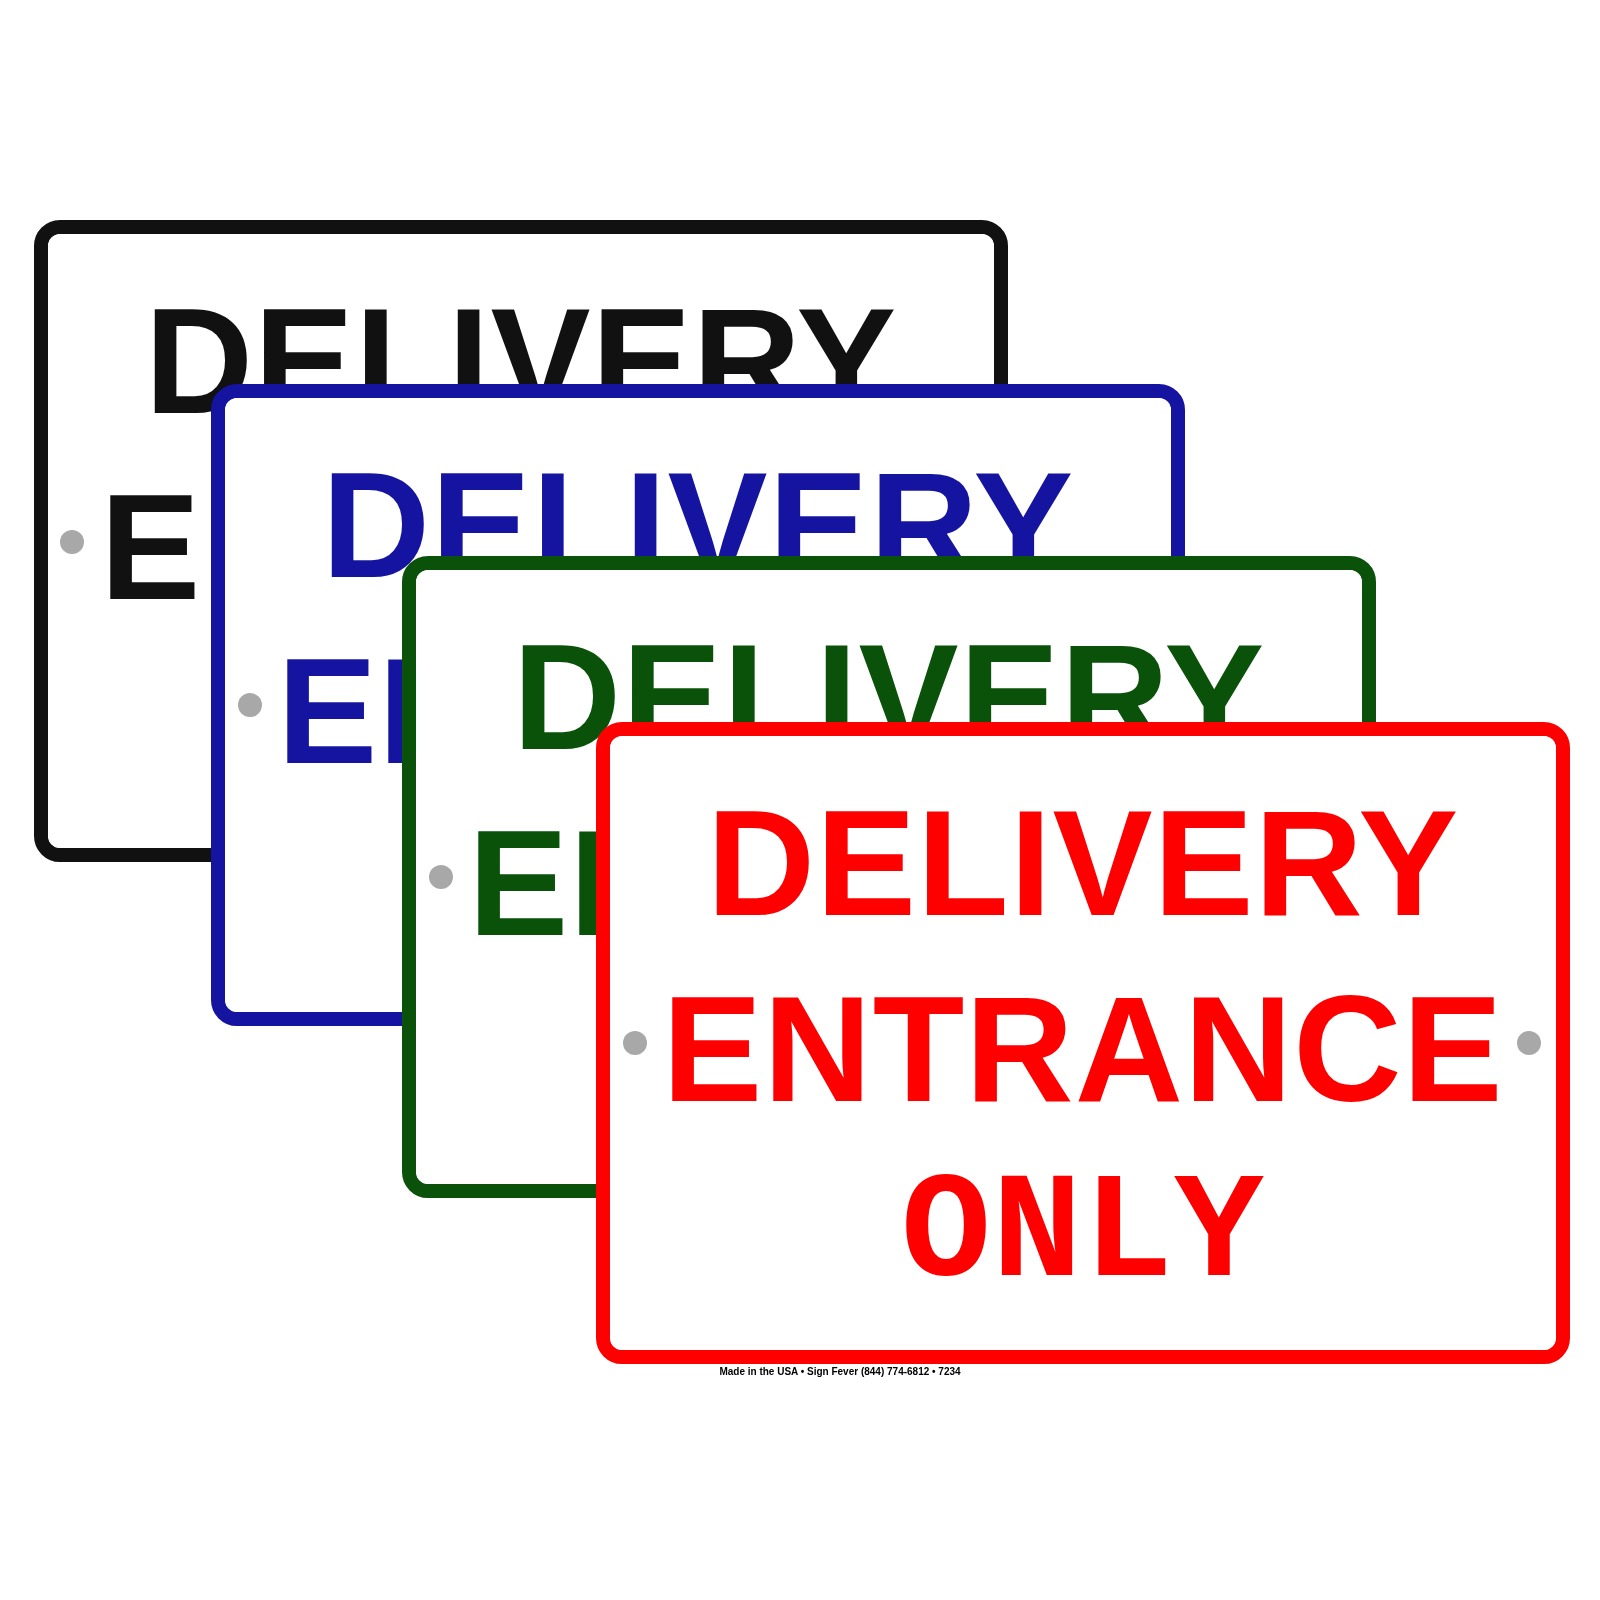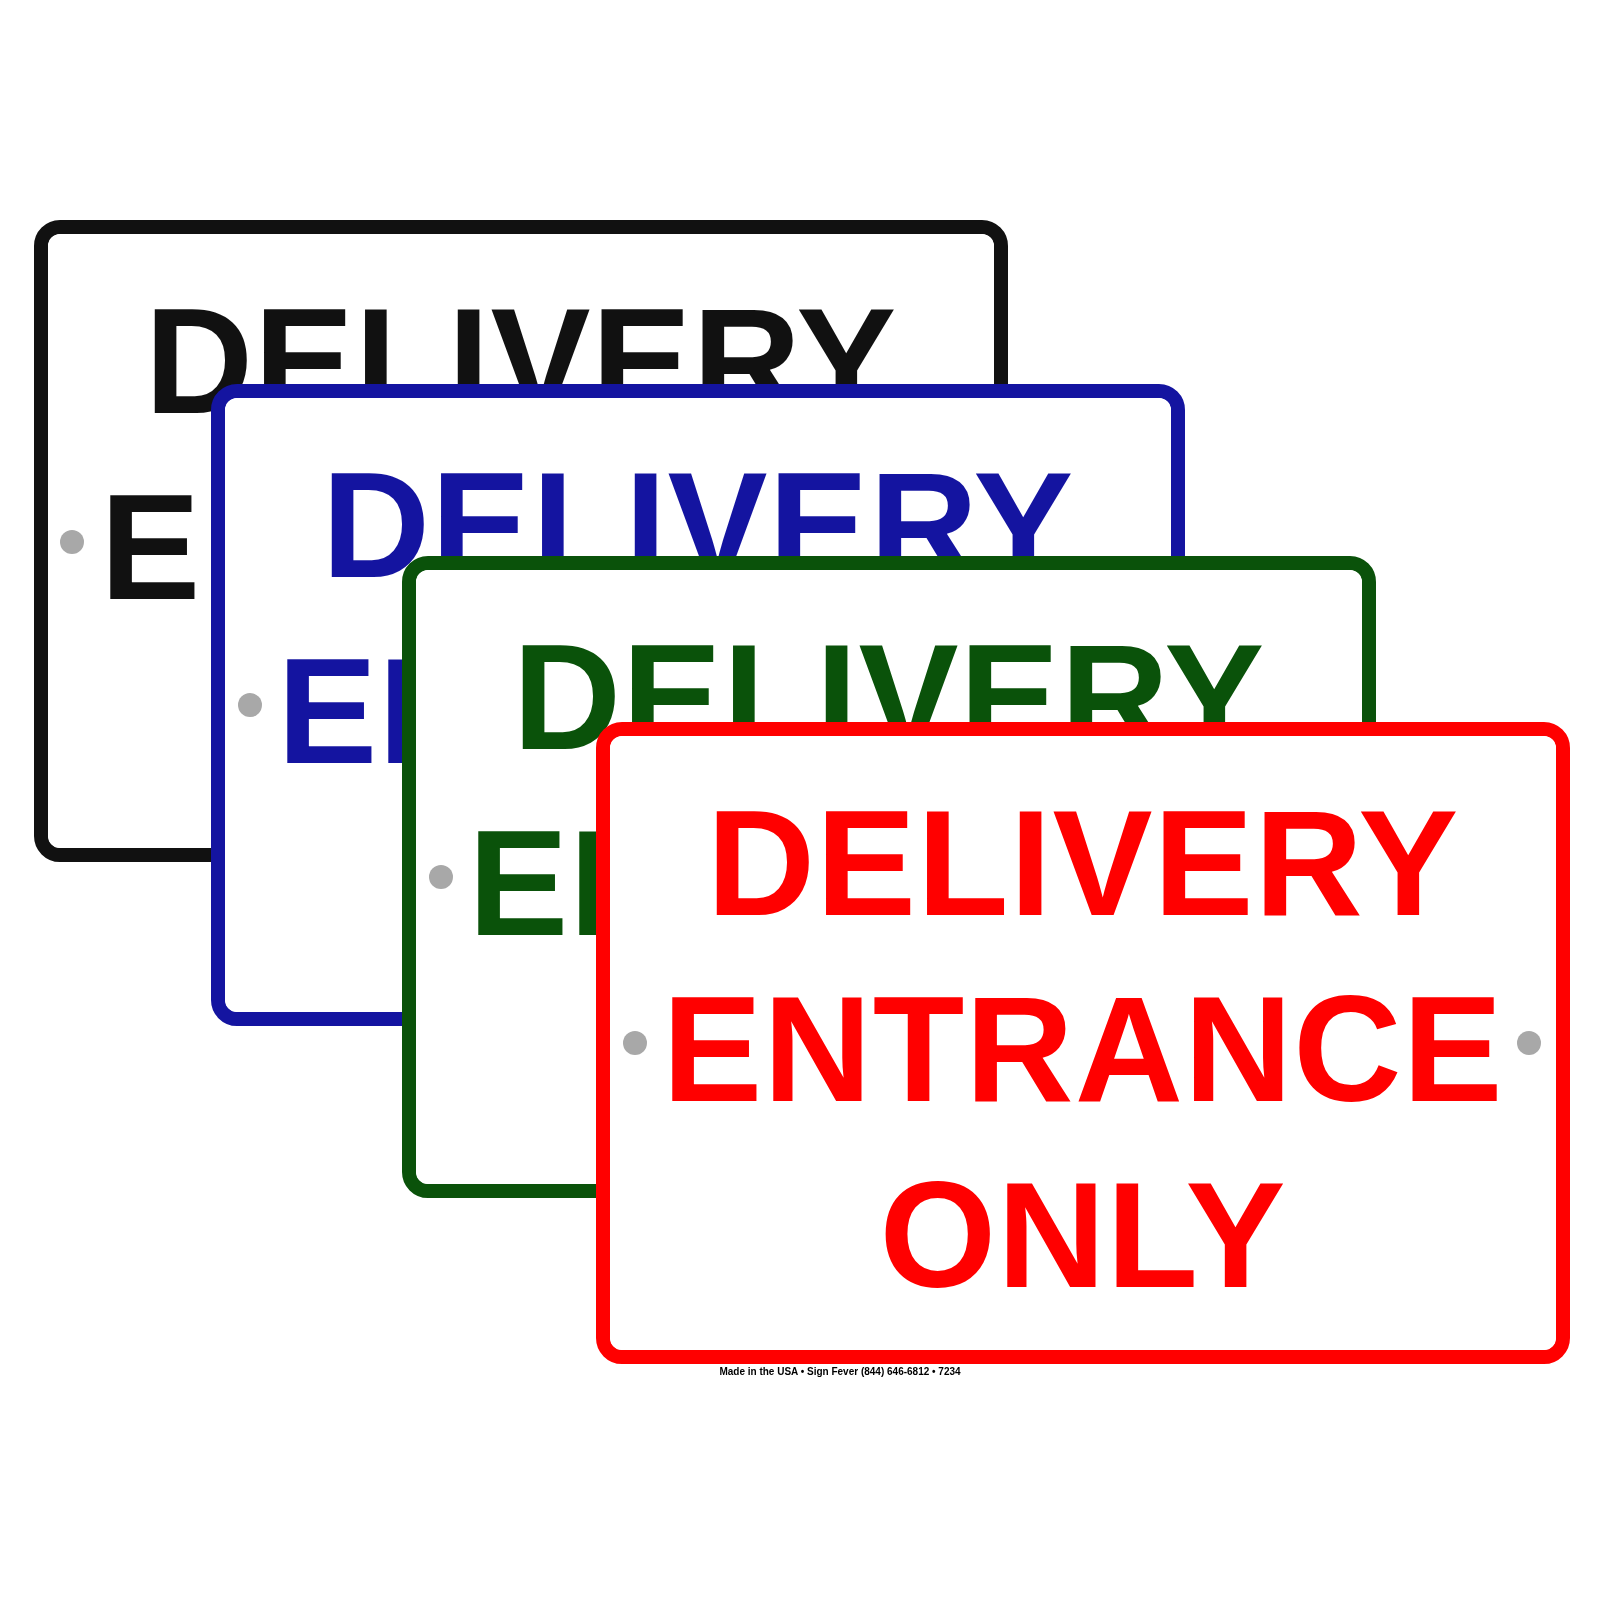--- a/index.html
+++ b/index.html
@@ -13,21 +13,21 @@
     content:""; position:absolute; left:0; top:0; right:0; bottom:0;
     border-radius:12px; border:4px solid #ffffff; pointer-events:none;
   }
   .sign .text {
     position:absolute; left:0; right:0; text-align:center;
     font-weight:bold; line-height:1; letter-spacing:1px;
     white-space:nowrap;
   }
   .sign .line1 { top:52px; font-size:150px; }
   .sign .line2 { top:238px; font-size:150px; }
-  .sign .line3 { top:424px; font-size:150px; }
+  .sign .line3 { top:424px; font-size:150px;font-family:Liberation Mono, monospace; }
   .hole {
     position:absolute; width:24px; height:24px; border-radius:50%;
     background:#a8a8a8;
   }
   .footer {
     position:absolute; left:0; width:1600px; text-align:center;
     font-size:10px; font-weight:bold; color:#000000;
   }
 </style>
 </head>
@@ -56,14 +56,14 @@
 
 <div class="sign" style="left:596px; top:722px; width:974px; height:642px; border-color:#ff0000; z-index:4;">
   <div class="text line1" style="color:#ff0000; top:52px;">DELIVERY</div>
   <div class="text line2" style="color:#ff0000; top:238px;">ENTRANCE</div>
   <div class="text line3" style="color:#ff0000; top:424px;">ONLY</div>
 </div>
 <div class="hole" style="left:623px; top:1031px; z-index:5;"></div>
 <div class="hole" style="left:1517px; top:1031px; z-index:5;"></div>
 
 <div class="footer" style="top:1366px; z-index:5;">
-  <div style="margin-left:80px;">Made in the USA • Sign Fever (844) 646-6812 • 7234</div>
+  <div style="margin-left:80px;">Made in the USA • Sign Fever (844) 774-6812 • 7234</div>
 </div>
 
 </body></html>

